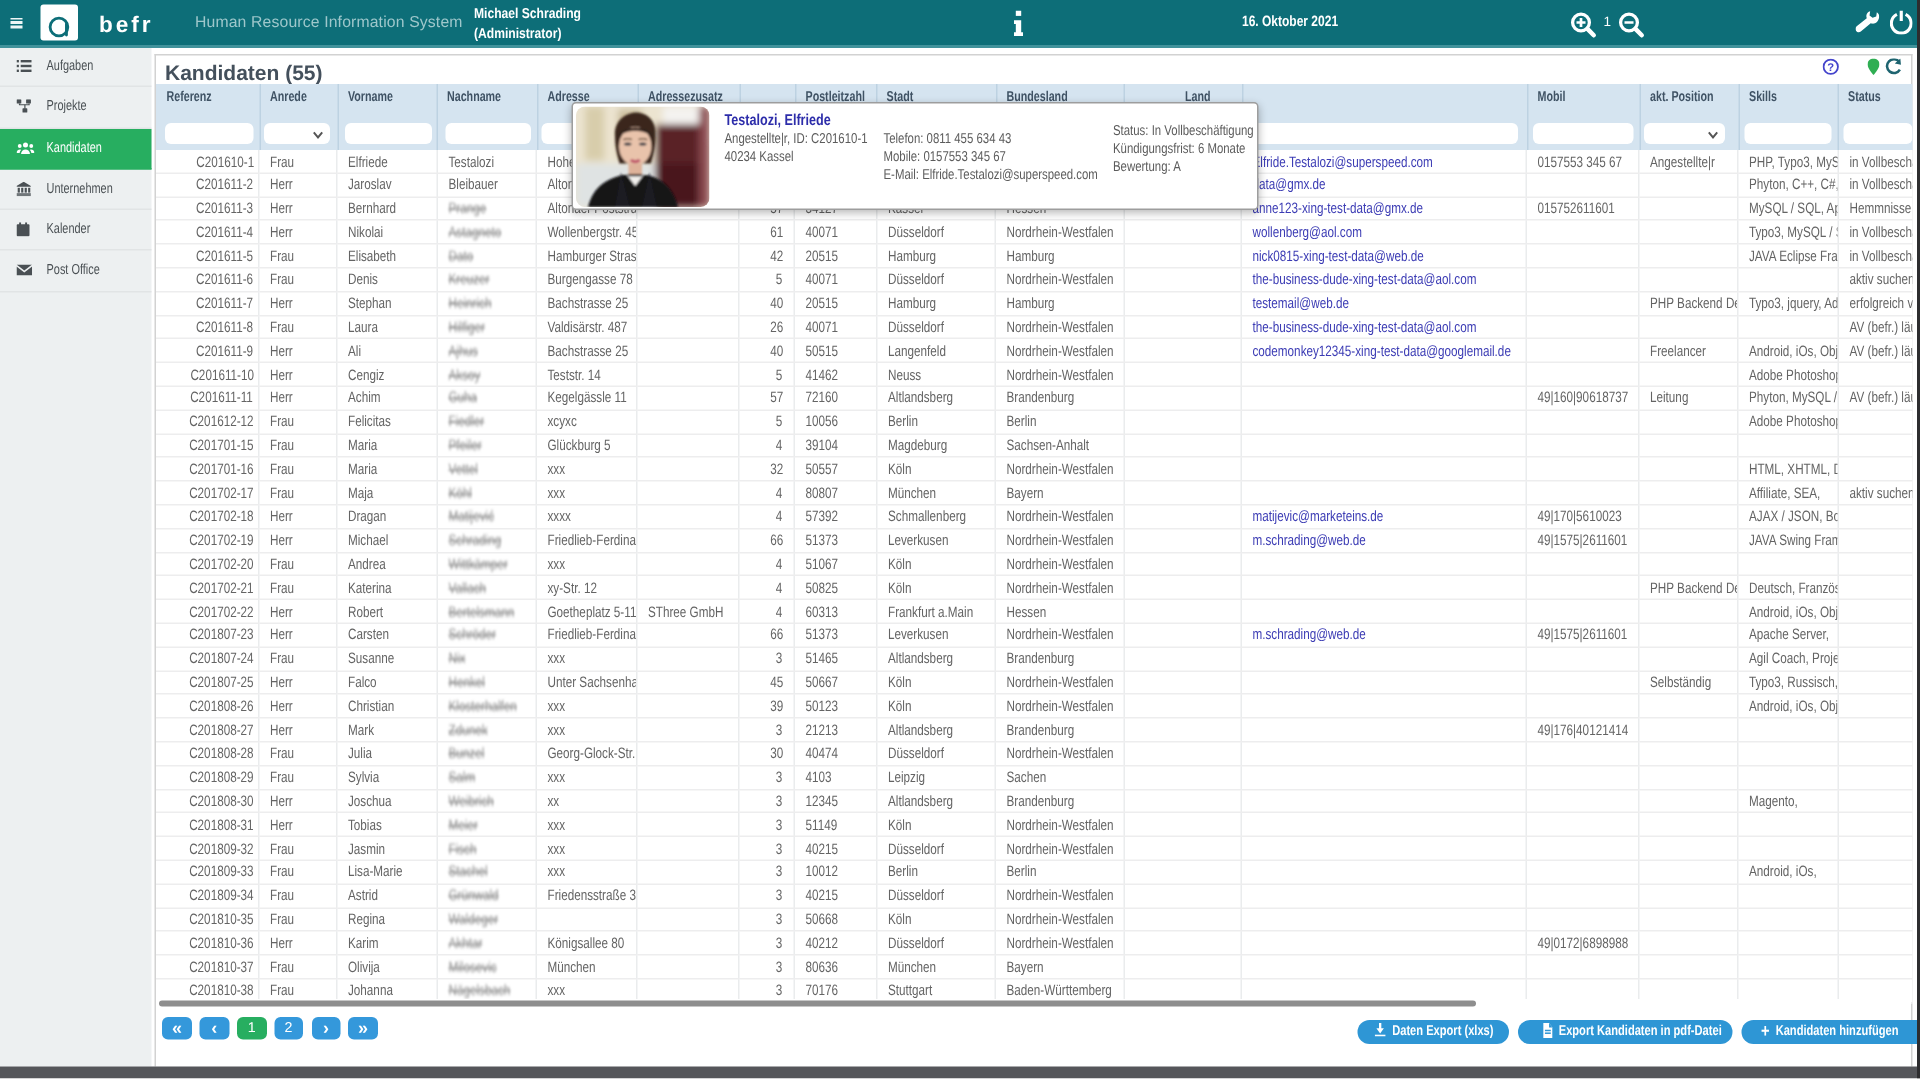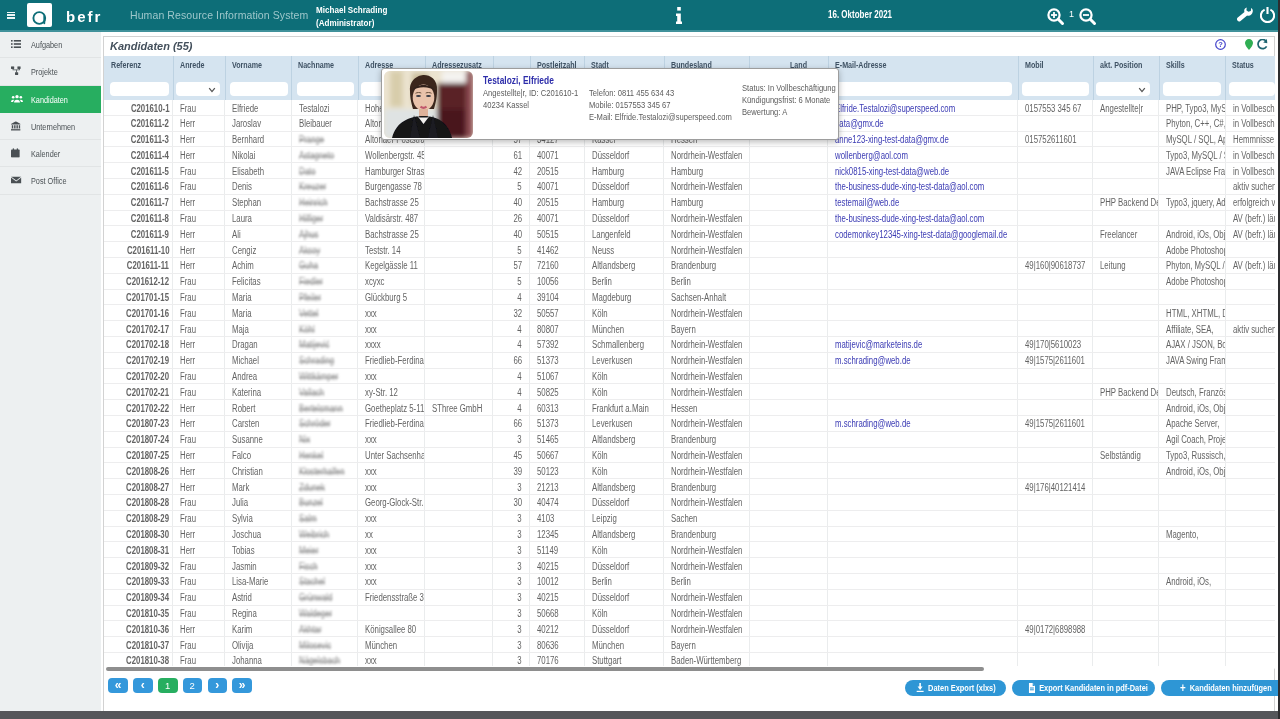--- a/index.html
+++ b/index.html
@@ -17,46 +17,46 @@
 #info-i{position:absolute;left:676px;top:7px;width:9px;height:18px;color:#fff;font-weight:bold;font-size:15px;font-family:"Liberation Serif",serif;}
 .ticon{position:absolute;top:7px;}
 
 #sidebar{position:absolute;left:0;top:31px;width:101px;height:680px;background:#edf0f1;z-index:10;}
 .sitem{position:relative;height:27.25px;border-bottom:1px solid #e1e4e5;color:#4a5054;font-size:9.6px;}
 .sitem .lbl{position:absolute;left:31px;top:50%;transform:translateY(-50%) scaleX(0.76);transform-origin:0 50%;white-space:pre;}
 .sitem svg{position:absolute;left:11px;top:50%;transform:translateY(-50%) scale(0.8);transform-origin:left center;}
 .sitem.act{background:#27ae60;color:#fff;border-bottom-color:#27ae60;}
 
 #panel{position:absolute;left:103px;top:35.5px;width:1171.5px;height:675px;background:#fff;border:1px solid #d2d2d2;border-bottom:none;z-index:5;}
-#ptitle{position:absolute;left:110px;top:40px;font-size:11px;font-weight:bold;color:#44505c;z-index:6;font-style:italic;}
+#ptitle{position:absolute;left:110px;top:40px;font-size:14px;font-weight:bold;color:#44505c;z-index:6;}
 
 #thead{position:absolute;left:104px;top:56px;width:1170.5px;height:44px;background:#d5e4f0;z-index:6;overflow:hidden;}
 .hc{position:absolute;top:0;height:21px;line-height:17px;overflow:visible!important;font-size:9.5px;font-weight:bold;color:#3f5264;padding-left:7px;overflow:hidden;white-space:nowrap;}
 .vl{position:absolute;top:0;width:1px;height:44px;background:#bdd2e2;}
 .fin{position:absolute;top:26px;height:14px;background:#fff;border-radius:4px;}
 .chev{position:absolute;right:4px;top:4.5px;}
 
 #tbl{position:absolute;left:104px;top:100.0px;border-collapse:collapse;table-layout:fixed;width:1170.5px;z-index:6;background:#fff;}
 #tbl td{height:13.3px;line-height:13.3px;vertical-align:middle;padding:1.5px 0 0 7px;font-size:10px;color:#646464;border-bottom:1px solid #ededee;border-right:1px solid #eaeced;overflow:hidden;white-space:nowrap;}
 #tbl td.ra{text-align:right;padding:1.5px 7px 0 0;}
-#tbl td.ref{padding-right:3px;font-weight:bold;}
+#tbl td.ref{padding-right:3px;}
 #tbl td:last-child{border-right:none;}
 .lnk{color:#3b3bb4;}
 .cx{display:inline-block;transform:scaleX(0.78);transform-origin:0 50%;white-space:pre;}
 .cxr{display:inline-block;transform:scaleX(0.78);transform-origin:100% 50%;white-space:pre;}
 .hx{display:inline-block;transform:scaleX(0.75);transform-origin:0 50%;white-space:pre;}
 .blurname{color:#909090;filter:blur(1.1px);text-decoration:line-through;}
 
 #hscroll{position:absolute;left:106px;top:666.5px;width:878px;height:4.5px;background:#8e8e8e;border-radius:2px;z-index:8;}
 
 .pbtn{position:absolute;top:677.5px;height:15.5px;border-radius:4px;background:#3498db;color:#fff;font-size:9.5px;text-align:center;line-height:15.5px;z-index:8;}
 .pbtn.grn{background:#27ae60;}
 .pbar{font-weight:bold;font-size:12px;line-height:14.5px;}
 
-.bbtn{position:absolute;top:680px;height:15.5px;border-radius:8px;background:#2e96d5;color:#fff;font-size:9.5px;font-weight:bold;text-align:center;line-height:15.5px;white-space:nowrap;z-index:8;}
+.bbtn{position:absolute;top:680px;height:15.5px;border-radius:8px;background:#2e96d5;color:#fff;font-size:9.5px;font-weight:bold;line-height:15.5px;white-space:nowrap;z-index:8;}
 .bx{display:inline-block;transform:scaleX(0.78);transform-origin:50% 50%;white-space:nowrap;}
 
 #popup{position:absolute;left:380.5px;top:67.5px;width:458px;height:72.5px;background:#fff;border:1px solid #9d9d9d;border-radius:3px;box-shadow:0 2px 6px rgba(0,0,0,.28);z-index:40;}
 #popup .pname{position:absolute;left:101.5px;top:5px;font-size:10.5px;font-weight:bold;color:#2d2daa;white-space:nowrap;transform:scaleX(0.8);transform-origin:0 50%;}
 #popup .pl{position:absolute;font-size:9.5px;color:#5c5c5c;white-space:nowrap;transform:scaleX(0.8);transform-origin:0 50%;}
 #photo{position:absolute;left:2px;top:2px;width:89px;height:67px;border-radius:6px;overflow:hidden;}
 
 #bstrip{position:absolute;left:0;top:711px;width:1280px;height:8px;background:#55565a;z-index:60;}
 #rstrip{position:absolute;left:1277.5px;top:0;width:2.5px;height:719px;background:#2d2d2f;z-index:61;}
 </style></head>
@@ -155,21 +155,20 @@
     <div class="hc" style="left:68.5px;width:52.0px"><span class="hx">Anrede</span></div>
     <div class="hc" style="left:120.5px;width:66.5px"><span class="hx">Vorname</span></div>
     <div class="hc" style="left:187px;width:66.5px"><span class="hx">Nachname</span></div>
     <div class="hc" style="left:253.5px;width:67.0px"><span class="hx">Adresse</span></div>
     <div class="hc" style="left:320.5px;width:68.0px"><span class="hx">Adressezusatz</span></div>
     <div class="hc" style="left:388.5px;width:37.0px"><span class="hx"></span></div>
     <div class="hc" style="left:425.5px;width:54.5px"><span class="hx">Postleitzahl</span></div>
     <div class="hc" style="left:480px;width:79.5px"><span class="hx">Stadt</span></div>
     <div class="hc" style="left:559.5px;width:85.5px"><span class="hx">Bundesland</span></div>
     <div class="hc" style="left:679px;width:78.5px"><span class="hx">Land</span></div>
-    <div class="hc" style="left:723.5px;width:190.0px"><span class="hx">E-Mail-Adresse</span></div>
     <div class="hc" style="left:913.5px;width:75.0px"><span class="hx">Mobil</span></div>
     <div class="hc" style="left:988.5px;width:66.0px"><span class="hx">akt. Position</span></div>
     <div class="hc" style="left:1054.5px;width:66.5px"><span class="hx">Skills</span></div>
     <div class="hc" style="left:1121px;width:69px"><span class="hx">Status</span></div>
     <div class="vl" style="left:68.5px"></div>
     <div class="vl" style="left:120.5px"></div>
     <div class="vl" style="left:187px"></div>
     <div class="vl" style="left:253.5px"></div>
     <div class="vl" style="left:320.5px"></div>
     <div class="vl" style="left:388.5px"></div>

